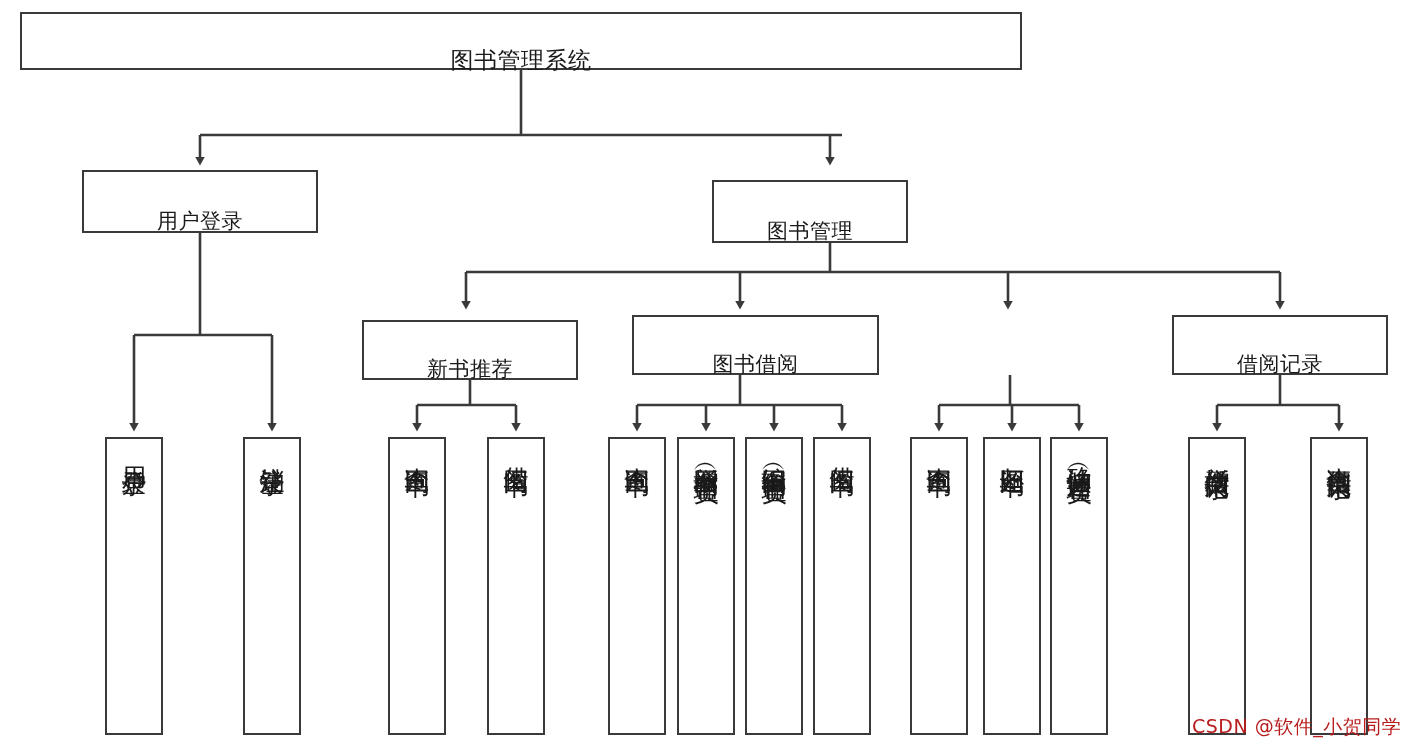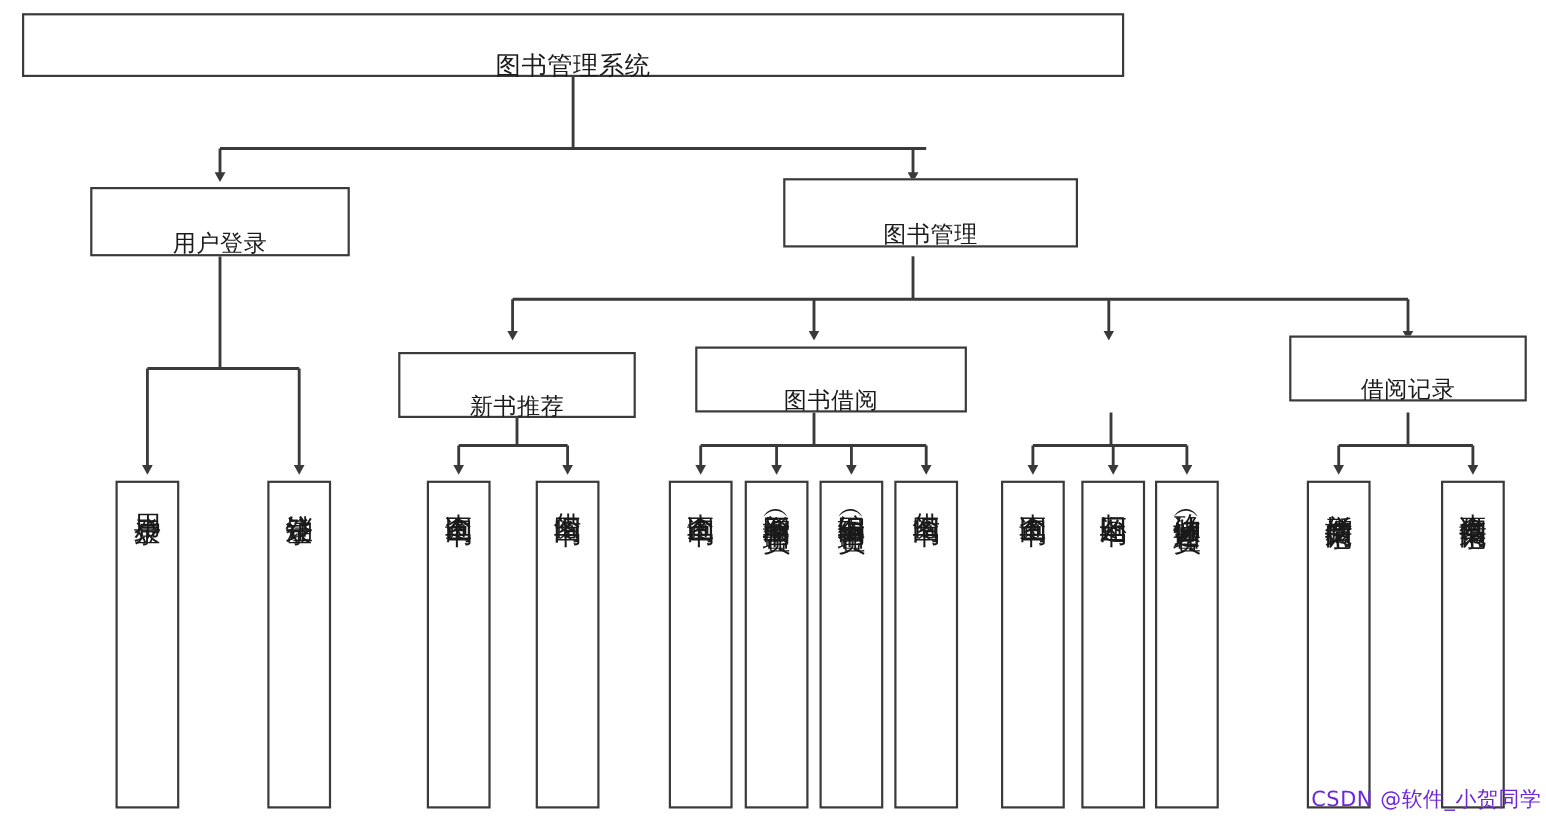--- a/index.html
+++ b/index.html
@@ -58,21 +58,21 @@
     line-height: 1.0;
     white-space: nowrap;
     margin-top: 8px;
   }
   .node-leaf.tall-text .label {
     font-size: 25px;
   }
   .watermark {
     position: absolute;
     font-size: 19px;
-    color: #6d28d9;
+    color: #b91c1c;
     white-space: nowrap;
     letter-spacing: 0.5px;
   }
 </style>
 </head>
 <body>
 
 <div id="canvas">
 
   <svg class="wires" viewBox="0 0 1405 747" xmlns="http://www.w3.org/2000/svg">
@@ -125,31 +125,31 @@
     </g>
   </svg>
 
   <div class="node node-root" style="left:20px; top:12px; width:1002px; height:58px;">
     <span class="label">图书管理系统</span>
   </div>
 
   <div class="node node-l2" style="left:82px; top:170px; width:236px; height:63px;">
     <span class="label">用户登录</span>
   </div>
-  <div class="node node-l2" style="left:712px; top:162px; width:268px; height:63px;">
+  <div class="node node-l2" style="left:712px; top:180px; width:196px; height:63px;">
     <span class="label">图书管理</span>
   </div>
 
   <div class="node node-l3" style="left:362px; top:320px; width:216px; height:60px;">
     <span class="label">新书推荐</span>
   </div>
   <div class="node node-l3" style="left:632px; top:315px; width:247px; height:60px;">
     <span class="label">图书借阅</span>
   </div>
-  <div class="node node-l3" style="left:1172px; top:305px; width:216px; height:60px;">
+  <div class="node node-l3" style="left:1172px; top:315px; width:216px; height:60px;">
     <span class="label">借阅记录</span>
   </div>
 
   <div class="node node-leaf" style="left:105px; top:437px; width:58px; height:298px;">
     <span class="label">用户登录</span>
   </div>
   <div class="node node-leaf" style="left:243px; top:437px; width:58px; height:298px;">
     <span class="label">注销登录</span>
   </div>
 

